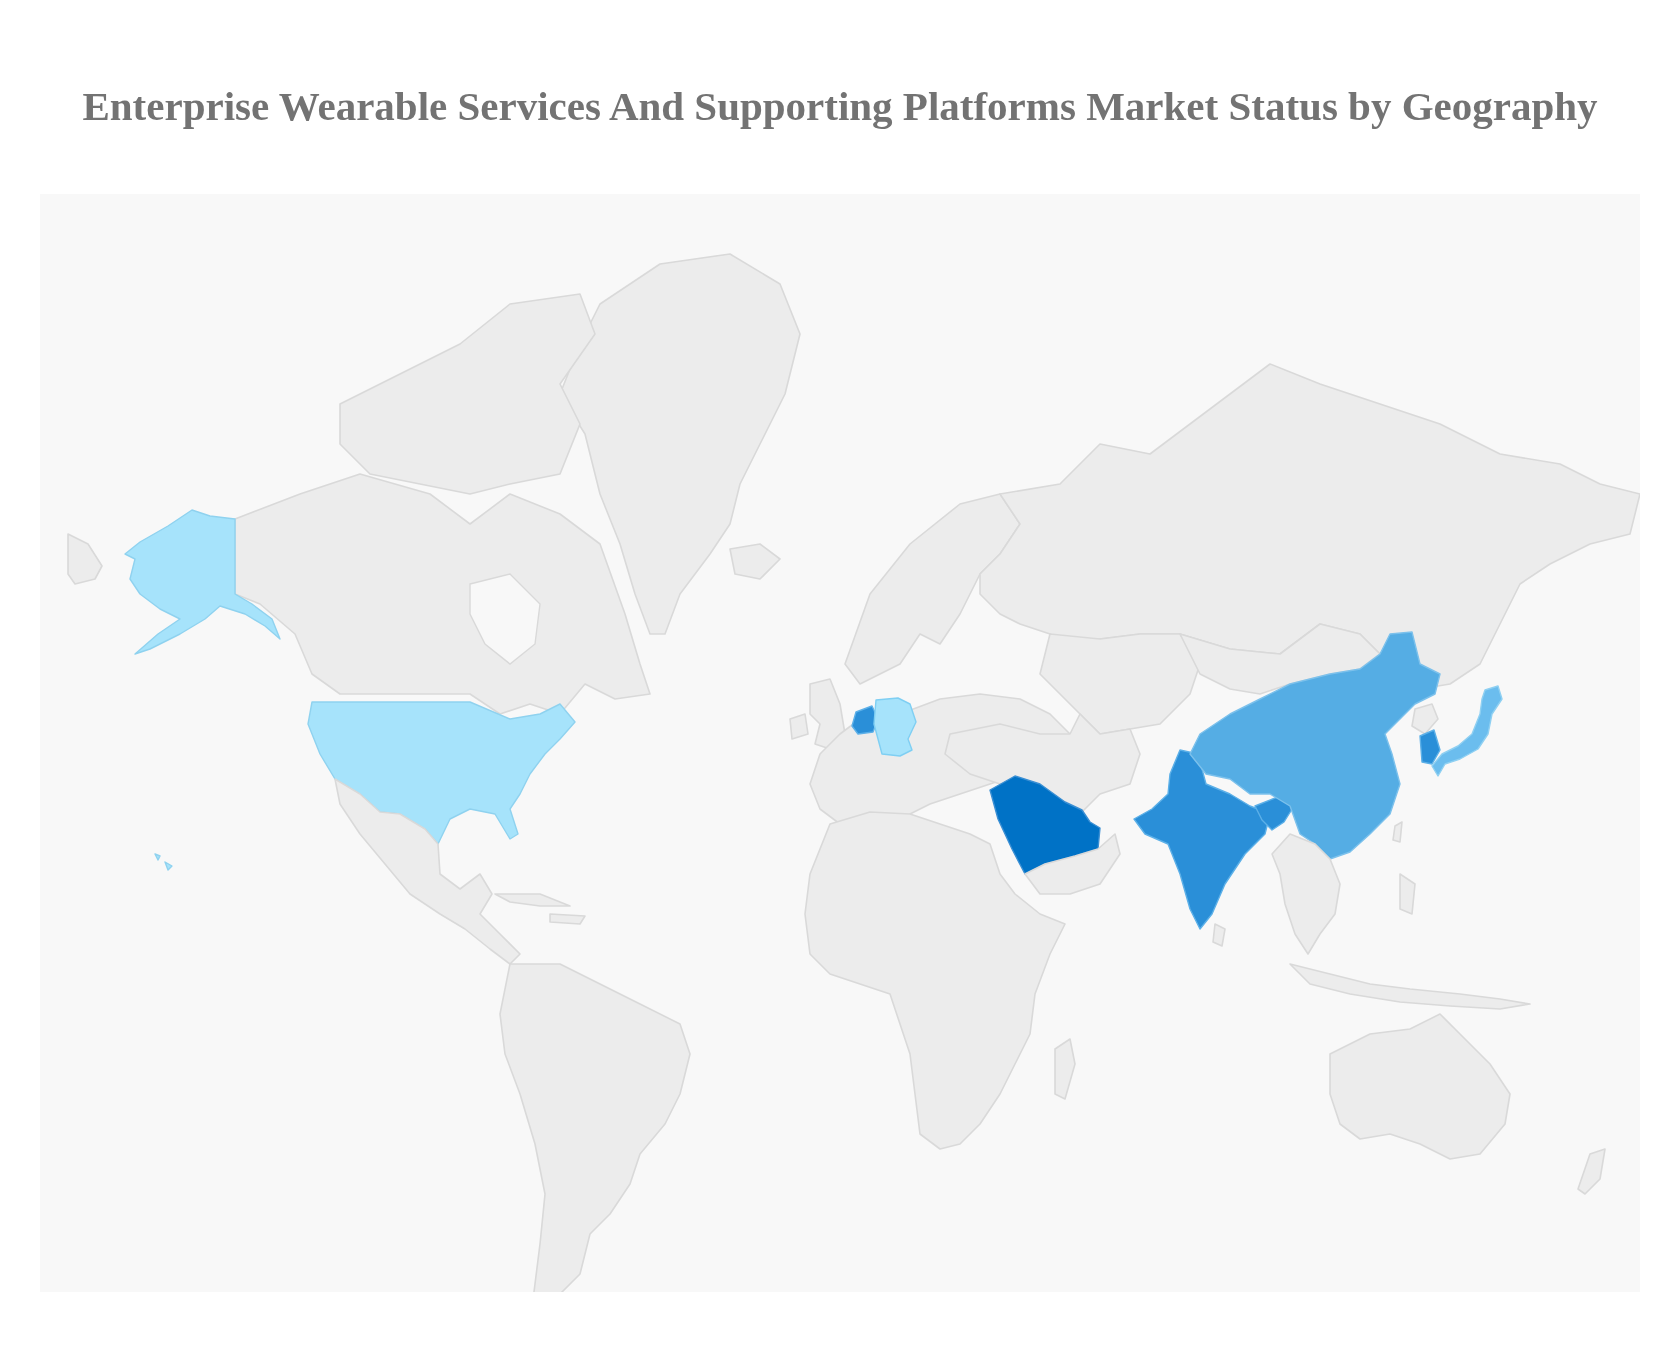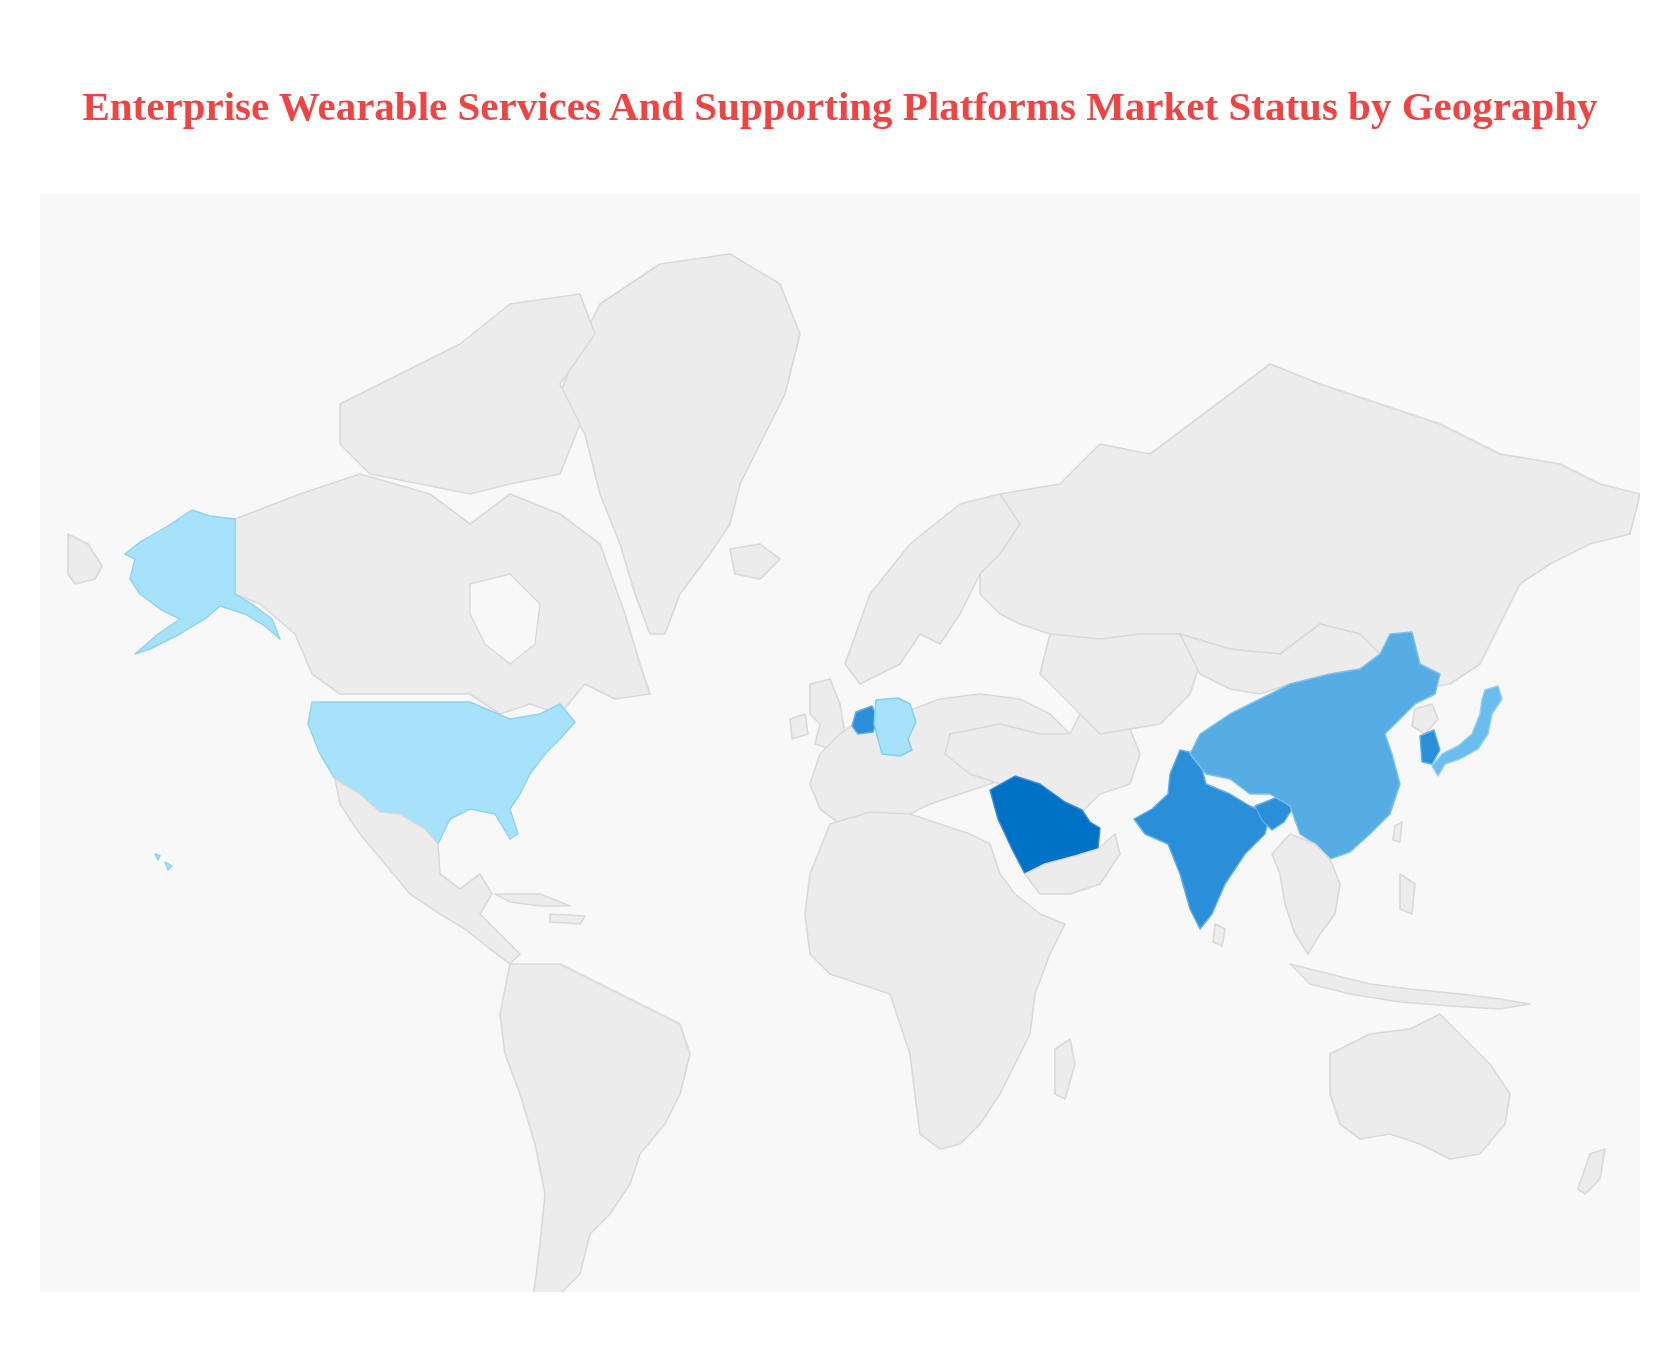--- a/index.html
+++ b/index.html
@@ -1,20 +1,20 @@
 <!DOCTYPE html>
 <html><head>
 <meta charset="utf-8">
 <style>
   html, body { margin: 0; padding: 0; background: #ffffff; }
   body { width: 1680px; height: 1352px; position: relative; overflow: hidden; font-family: "Liberation Serif", serif; }
   .title {
     position: absolute; left: 0; top: 82px; width: 1680px; text-align: center;
     font-family: "Liberation Serif", serif; font-weight: bold; font-size: 41px;
-    color: #ef4444; letter-spacing: 0px; white-space: nowrap;
+    color: #737373; letter-spacing: 0px; white-space: nowrap;
   }
   .map-panel {
     position: absolute; left: 40px; top: 194px; width: 1600px; height: 1098px;
     background: #f8f8f8;
   }
   .map-panel svg { position: absolute; left: 0; top: 0; width: 1600px; height: 1098px; }
   .land { fill: #ececec; stroke: #d9d9d9; stroke-width: 1.6; stroke-linejoin: round; }
   .hl { stroke-width: 1.4; stroke-linejoin: round; }
 </style>
 </head>

